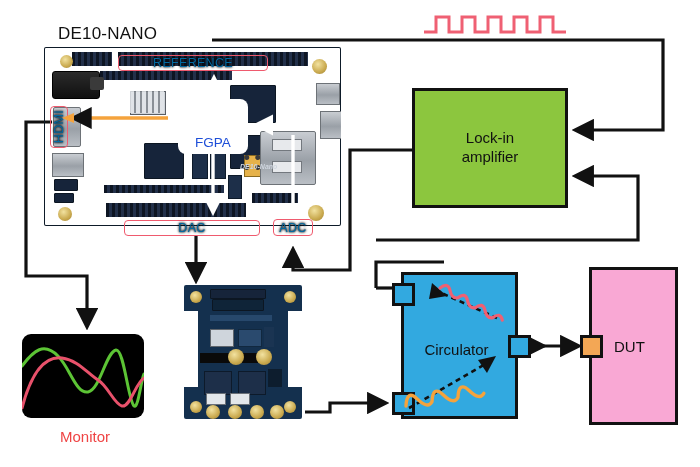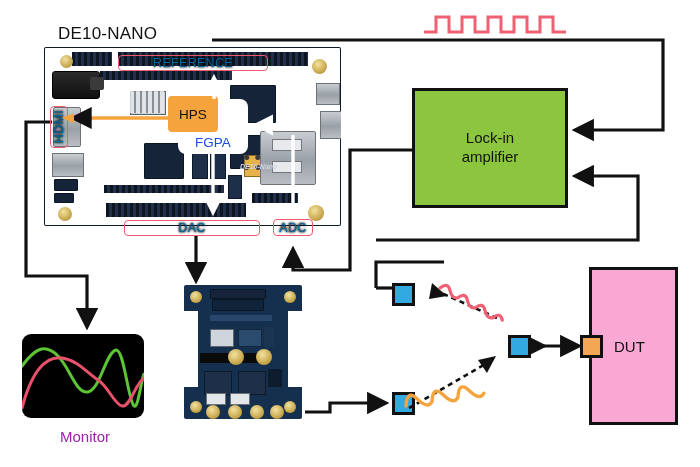--- a/index.html
+++ b/index.html
@@ -2,21 +2,21 @@
 <html><head>
 <meta charset="utf-8">
 <style>
   html,body{margin:0;padding:0;background:#fff;}
   body{width:700px;height:467px;overflow:hidden;font-family:"Liberation Sans",sans-serif;}
   #stage{position:relative;width:700px;height:467px;background:#ffffff;}
   .abs{position:absolute;}
 
   
   .title-de10{left:58px;top:24px;font-size:17px;color:#111;letter-spacing:.2px;white-space:nowrap;}
-  .cap{font-size:15px;color:#a21caf;white-space:nowrap;text-align:center;}
+  .cap{font-size:15px;color:#ef4444;white-space:nowrap;text-align:center;}
   .cap-monitor{left:20px;top:428px;width:130px;}
   .cap-addacard{left:155px;top:428px;width:190px;}
 
   
   .board{left:44px;top:47px;width:297px;height:179px;border-radius:2px;overflow:hidden;
     background:
       radial-gradient(circle at 18% 72%, rgba(255,255,255,.05) 0 18%, rgba(0,0,0,0) 19%),
       linear-gradient(180deg,#1f3550 0%,#203a57 18%,#1b3049 46%,#1e3members 0%),
       linear-gradient(180deg,#22395a 0%,#1c3048 55%,#203554 100%);
     box-shadow:inset 0 0 0 1px #0d1a28;}
@@ -186,23 +186,20 @@
   </div>
 
   <div class="abs redbox redlabel" style="left:273px;top:219px;width:40px;height:17px;">
     <span>ADC</span>
   </div>
 
   <div class="abs fpga">
     <div class="fpga-t">FGPA</div>
   </div>
 
-  <div class="abs hps">
-    <span>HPS</span>
-  </div>
 
   <svg width="700" height="467">
 
     <path class="wht" d="M214,99 L214,78" marker-end="url(#ahw)"></path>
 
     <path class="wht" d="M213,154 L213,212" marker-end="url(#ahw)"></path>
 
     <path class="wht" d="M293,125 L256,125" marker-end="url(#ahw)"></path>
 
     <path class="wht" d="M293,135 L293,216"></path>
@@ -211,20 +208,23 @@
     <path d="M74,113 L62,118 L74,123 Z" fill="#f5a33c"></path>
   </svg>
 
   <div class="abs blk lockin">
     <div>
       <div>Lock-in</div>
       <div>amplifier</div>
     </div>
   </div>
 
+  <div class="abs blk circ">
+    <div class="circ-lbl">Circulator</div>
+  </div>
   <div class="abs port port-c" style="left:392px;top:283px;width:23px;height:23px;"></div>
   <div class="abs port port-c" style="left:392px;top:392px;width:23px;height:23px;"></div>
   <div class="abs port port-c" style="left:508px;top:335px;width:23px;height:23px;"></div>
 
   <svg width="700" height="467">
 
     <path class="dsh" d="M497,318 L437,291"></path>
     <path d="M432,283 L447,296 L429,299 Z" fill="#111"></path>
     <path d="M440,288 q5,-9 10,-2 t10,4 q5,-9 10,-2 t10,4 q5,-9 10,-2 t10,4 q5,-9 10,-2" fill="none" stroke="#ef6073" stroke-width="3.2" stroke-linecap="round" transform="rotate(24 440 288)"></path>
 

